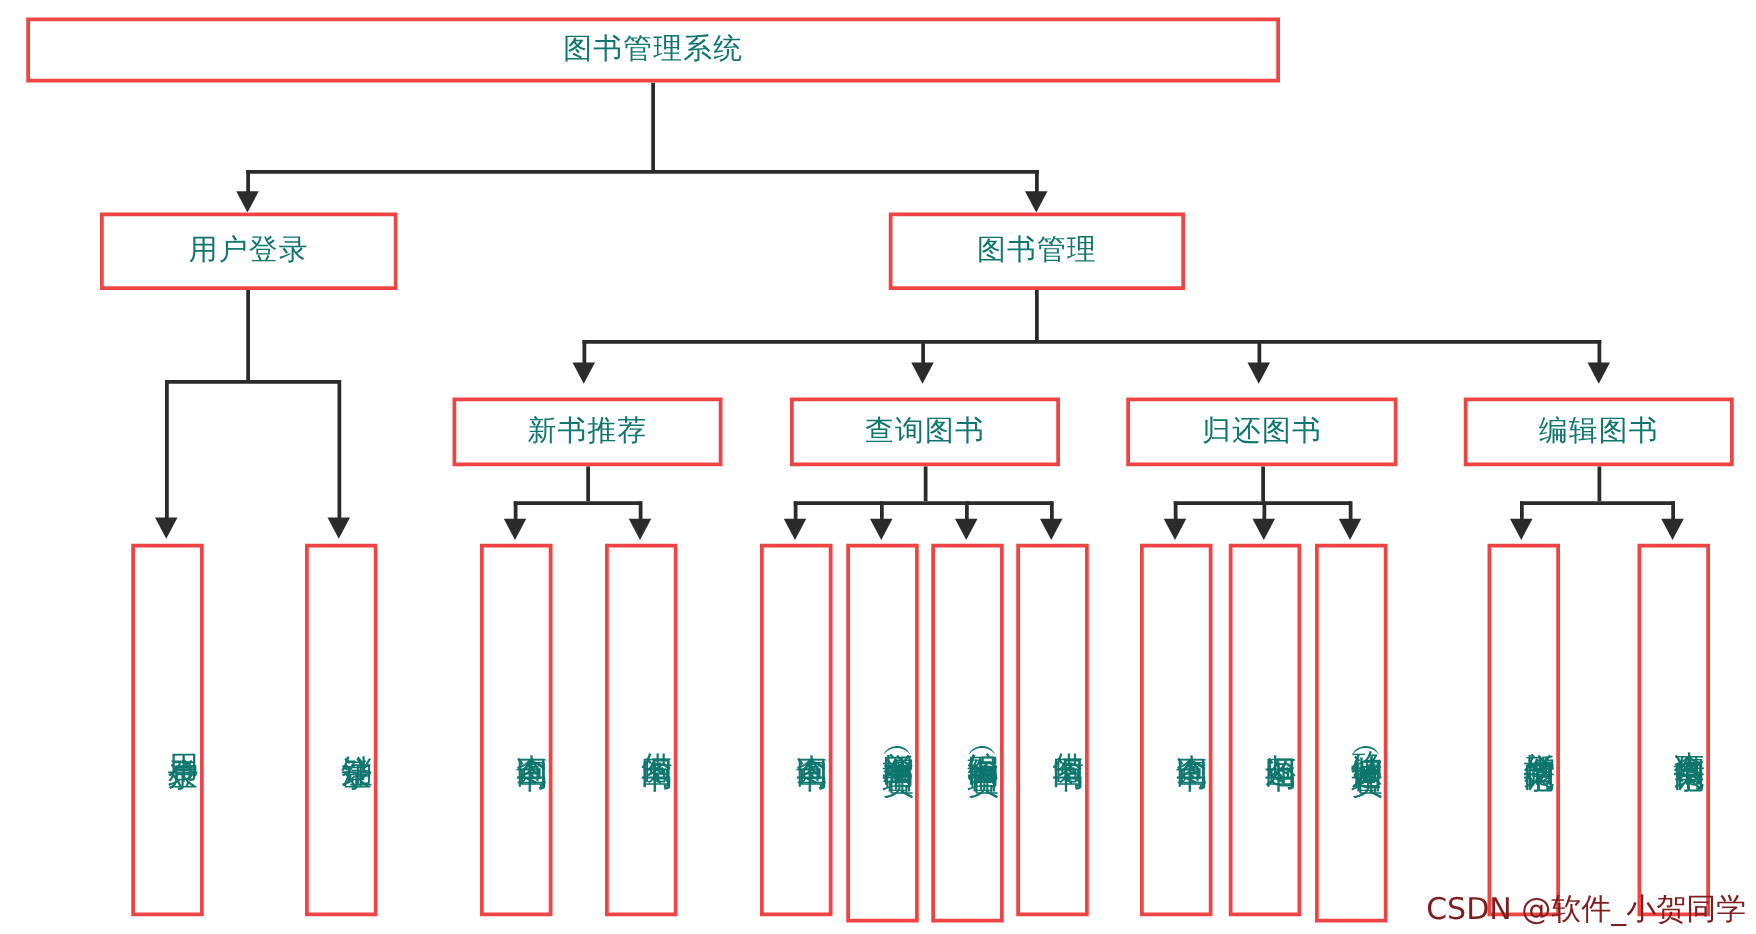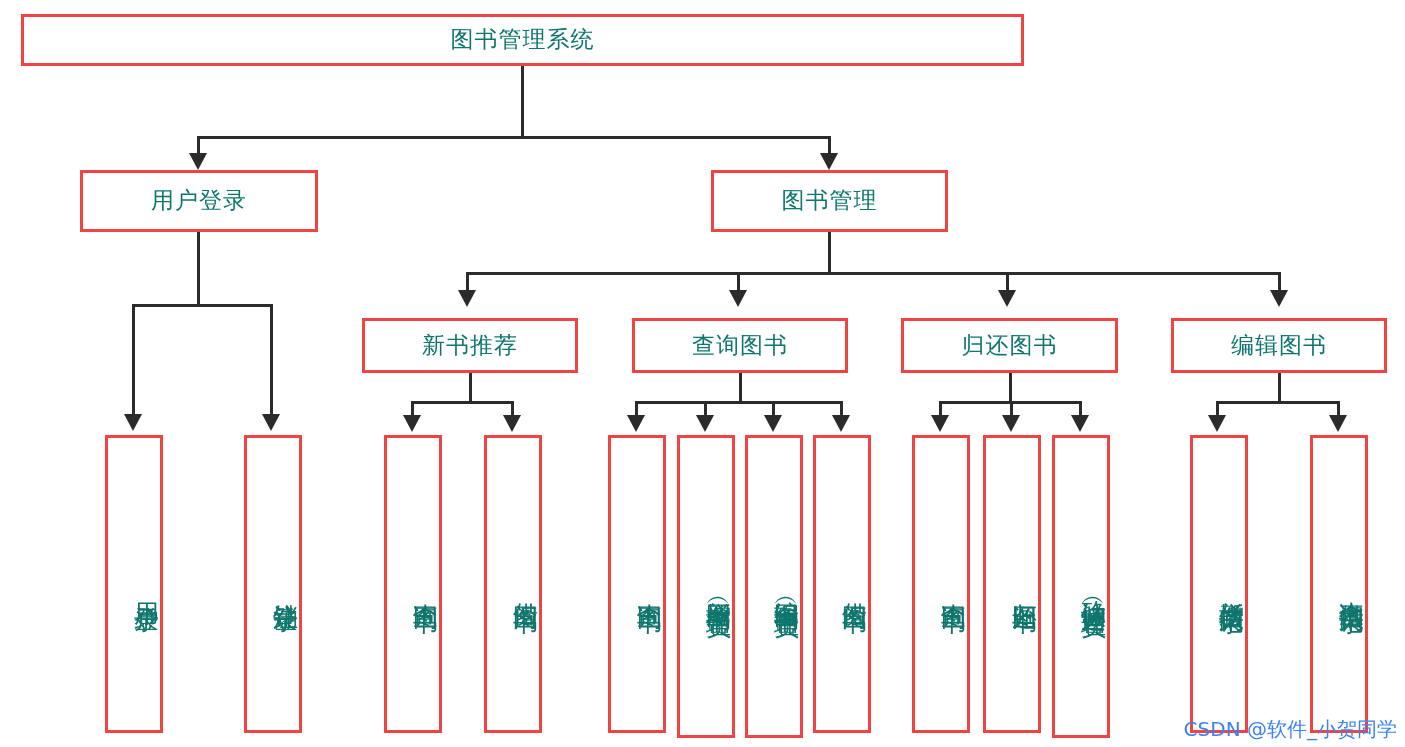--- a/index.html
+++ b/index.html
@@ -64,22 +64,22 @@
     height: 0;
     border-left: 9px solid transparent;
     border-right: 9px solid transparent;
     border-top: 17px solid #2b2b2b;
   }
   
   #watermark {
     position: absolute;
     right: 8px;
     bottom: 4px;
-    font-size: 20px;
-    color: #3b82f6;
+    font-size: 24px;
+    color: #7f1d1d;
     font-family: "DejaVu Sans", "Liberation Sans", sans-serif;
     white-space: nowrap;
     pointer-events: none;
   }
 </style>
 </head>
 <body>
 
 <div id="canvas">
 

